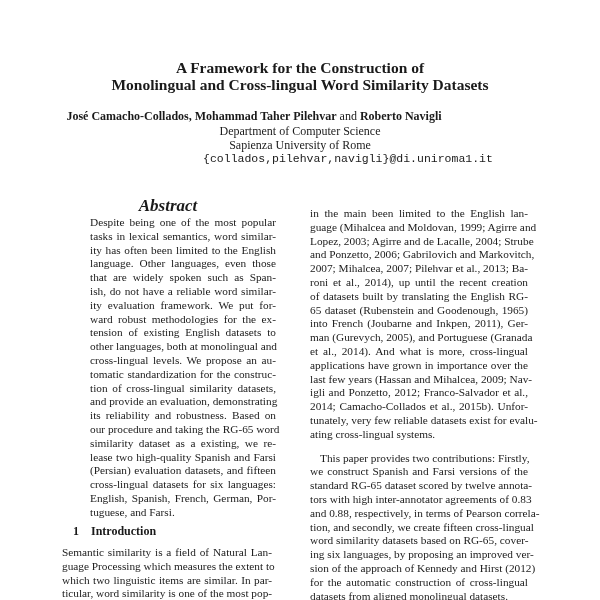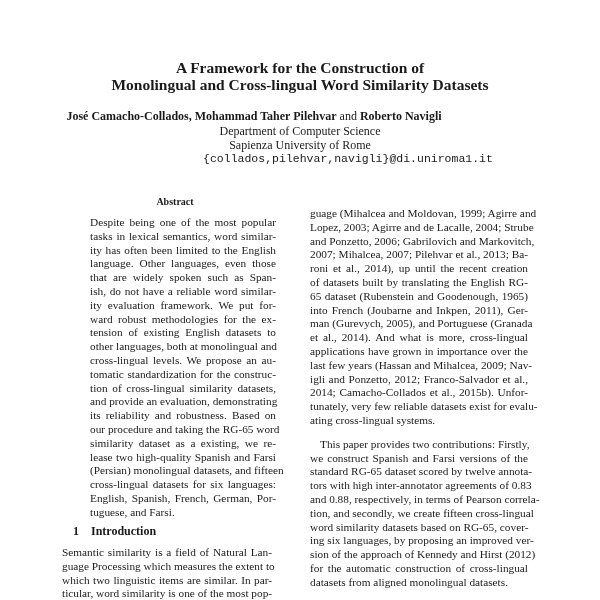--- a/index.html
+++ b/index.html
@@ -13,22 +13,22 @@
       font-size: 15.5px; line-height: 17px; top: 59px;
     }
     .authors {
       left: 0; width: 508px; text-align: center; top: 109px;
       font-size: 12px; line-height: 14px;
     }
     .authors b { font-weight: bold; }
     .aff { left: 0; width: 600px; text-align: center; font-size: 12px; line-height: 14px; }
     .email { font-family: "Liberation Mono", "DejaVu Sans Mono", monospace; font-size: 11.5px; padding-left: 48px; }
     .abstract-title {
-      left: 82px; width: 186px; text-align: center; top: 196px;
-      font-weight: bold; font-size: 10px;
+      left: 75px; width: 186px; text-align: center; top: 196px;
+      font-weight: bold; font-size: 17px; font-style: italic;
     }
     .col { font-size: 11.3px; line-height: 13.8px; }
     .line { display: block; text-align: justify; text-align-last: justify; white-space: nowrap; height: 13.8px; }
     .line.last { text-align-last: left; }
     .line.indent { text-indent: 10px; }
     .abs-text { left: 90px; width: 186px; top: 216px; }
     .intro-head { left: 73px; top: 524px; font-weight: bold; font-size: 12px; }
     .intro-head .num { display: inline-block; width: 18px; }
     .intro-text { left: 62px; width: 210px; top: 546px; }
     .right-col { left: 310px; width: 218px; top: 207px; }
@@ -66,39 +66,40 @@
     <span class="line">tension of existing English datasets to</span>
     <span class="line">other languages, both at monolingual and</span>
     <span class="line">cross-lingual levels.  We propose an au-</span>
     <span class="line">tomatic standardization for the construc-</span>
     <span class="line">tion of cross-lingual similarity datasets,</span>
     <span class="line">and provide an evaluation, demonstrating</span>
     <span class="line">its reliability and robustness.  Based on</span>
     <span class="line">our procedure and taking the RG-65 word</span>
     <span class="line">similarity dataset as a existing, we re-</span>
     <span class="line">lease two high-quality Spanish and Farsi</span>
-    <span class="line">(Persian) monolingual datasets, and fifteen</span>
+    <span class="line">(Persian) evaluation datasets, and fifteen</span>
     <span class="line">cross-lingual datasets for six languages:</span>
     <span class="line">English, Spanish, French, German, Por-</span>
     <span class="line last">tuguese, and Farsi.</span>
   </div>
 
 <div class="abs intro-head">
   <span class="num">1</span><span>Introduction</span>
 </div>
 
 <div class="abs col intro-text" id="intro-body">
     <span class="line">Semantic similarity is a field of Natural Lan-</span>
     <span class="line">guage Processing which measures the extent to</span>
     <span class="line">which two linguistic items are similar.  In par-</span>
     <span class="line">ticular, word similarity is one of the most pop-</span>
   </div>
 
 <div class="abs col right-col">
   <div id="rc-p1">
+      <span class="line">in the main been limited to the English lan-</span>
       <span class="line">guage (Mihalcea and Moldovan, 1999; Agirre and</span>
       <span class="line">Lopez, 2003; Agirre and de Lacalle, 2004; Strube</span>
       <span class="line">and Ponzetto, 2006; Gabrilovich and Markovitch,</span>
       <span class="line">2007; Mihalcea, 2007; Pilehvar et al., 2013; Ba-</span>
       <span class="line">roni et al., 2014), up until the recent creation</span>
       <span class="line">of datasets built by translating the English RG-</span>
       <span class="line">65 dataset (Rubenstein and Goodenough, 1965)</span>
       <span class="line">into French (Joubarne and Inkpen, 2011), Ger-</span>
       <span class="line">man (Gurevych, 2005), and Portuguese (Granada</span>
       <span class="line">et al., 2014).  And what is more, cross-lingual</span>

